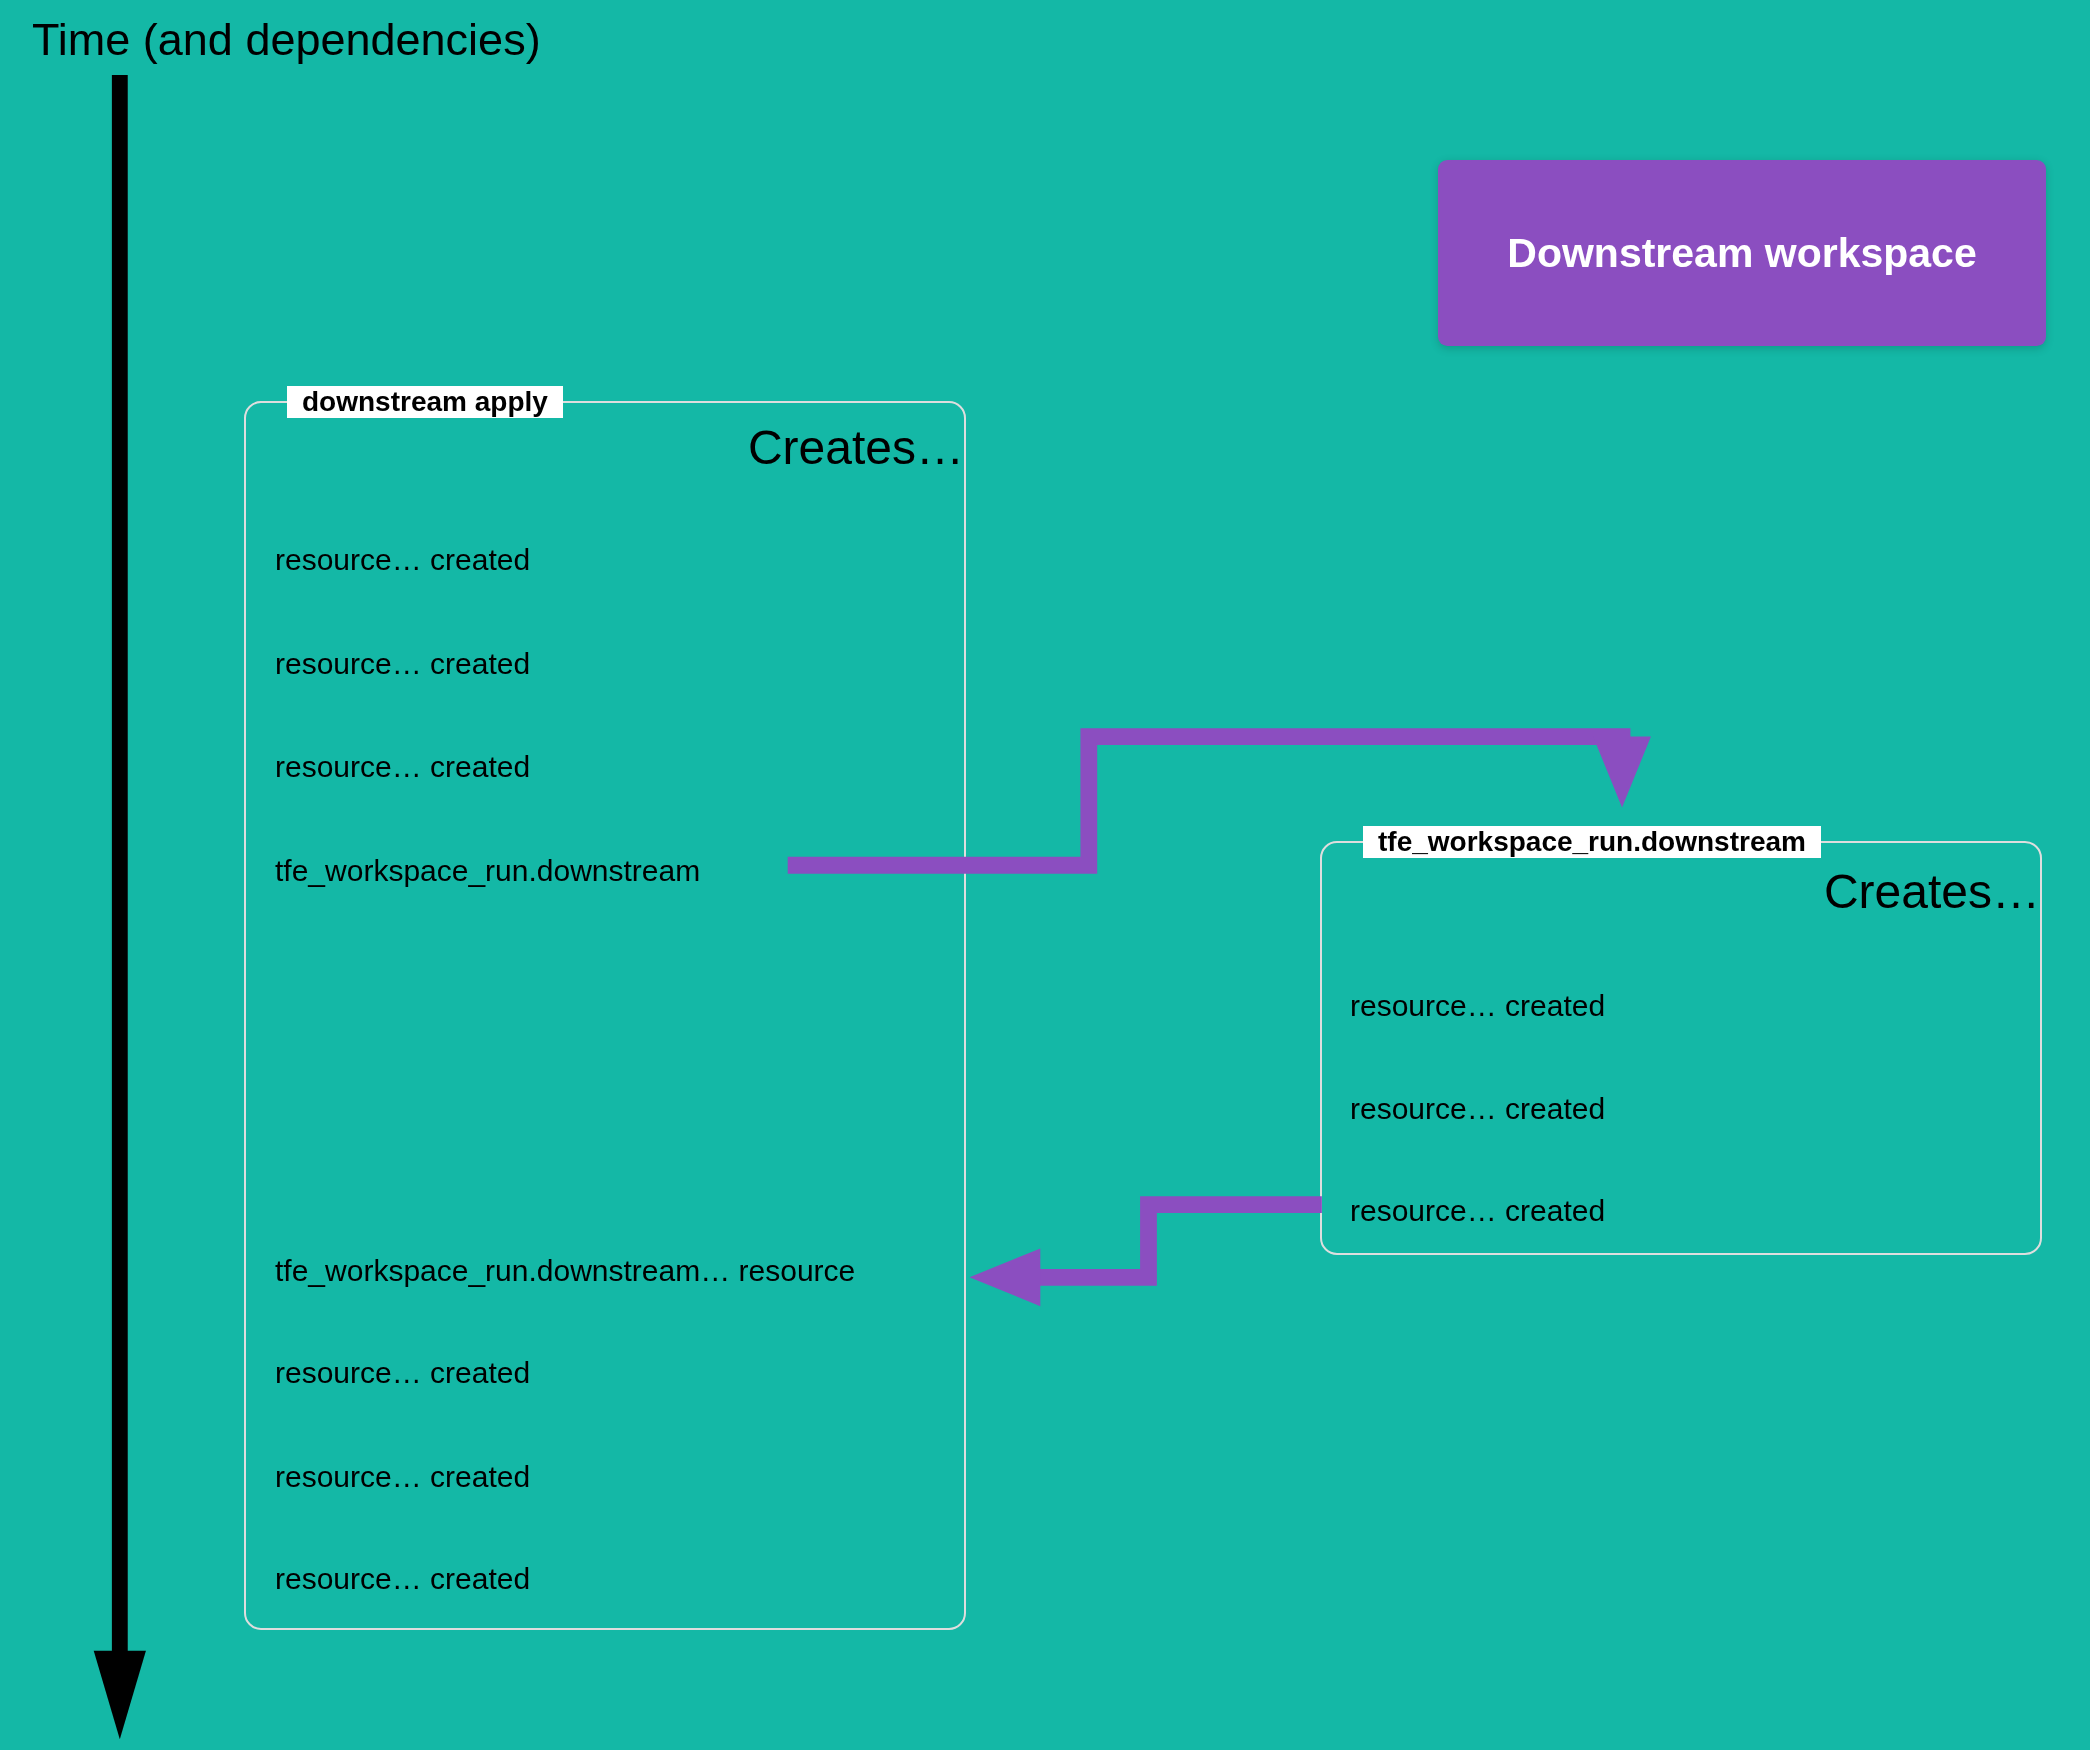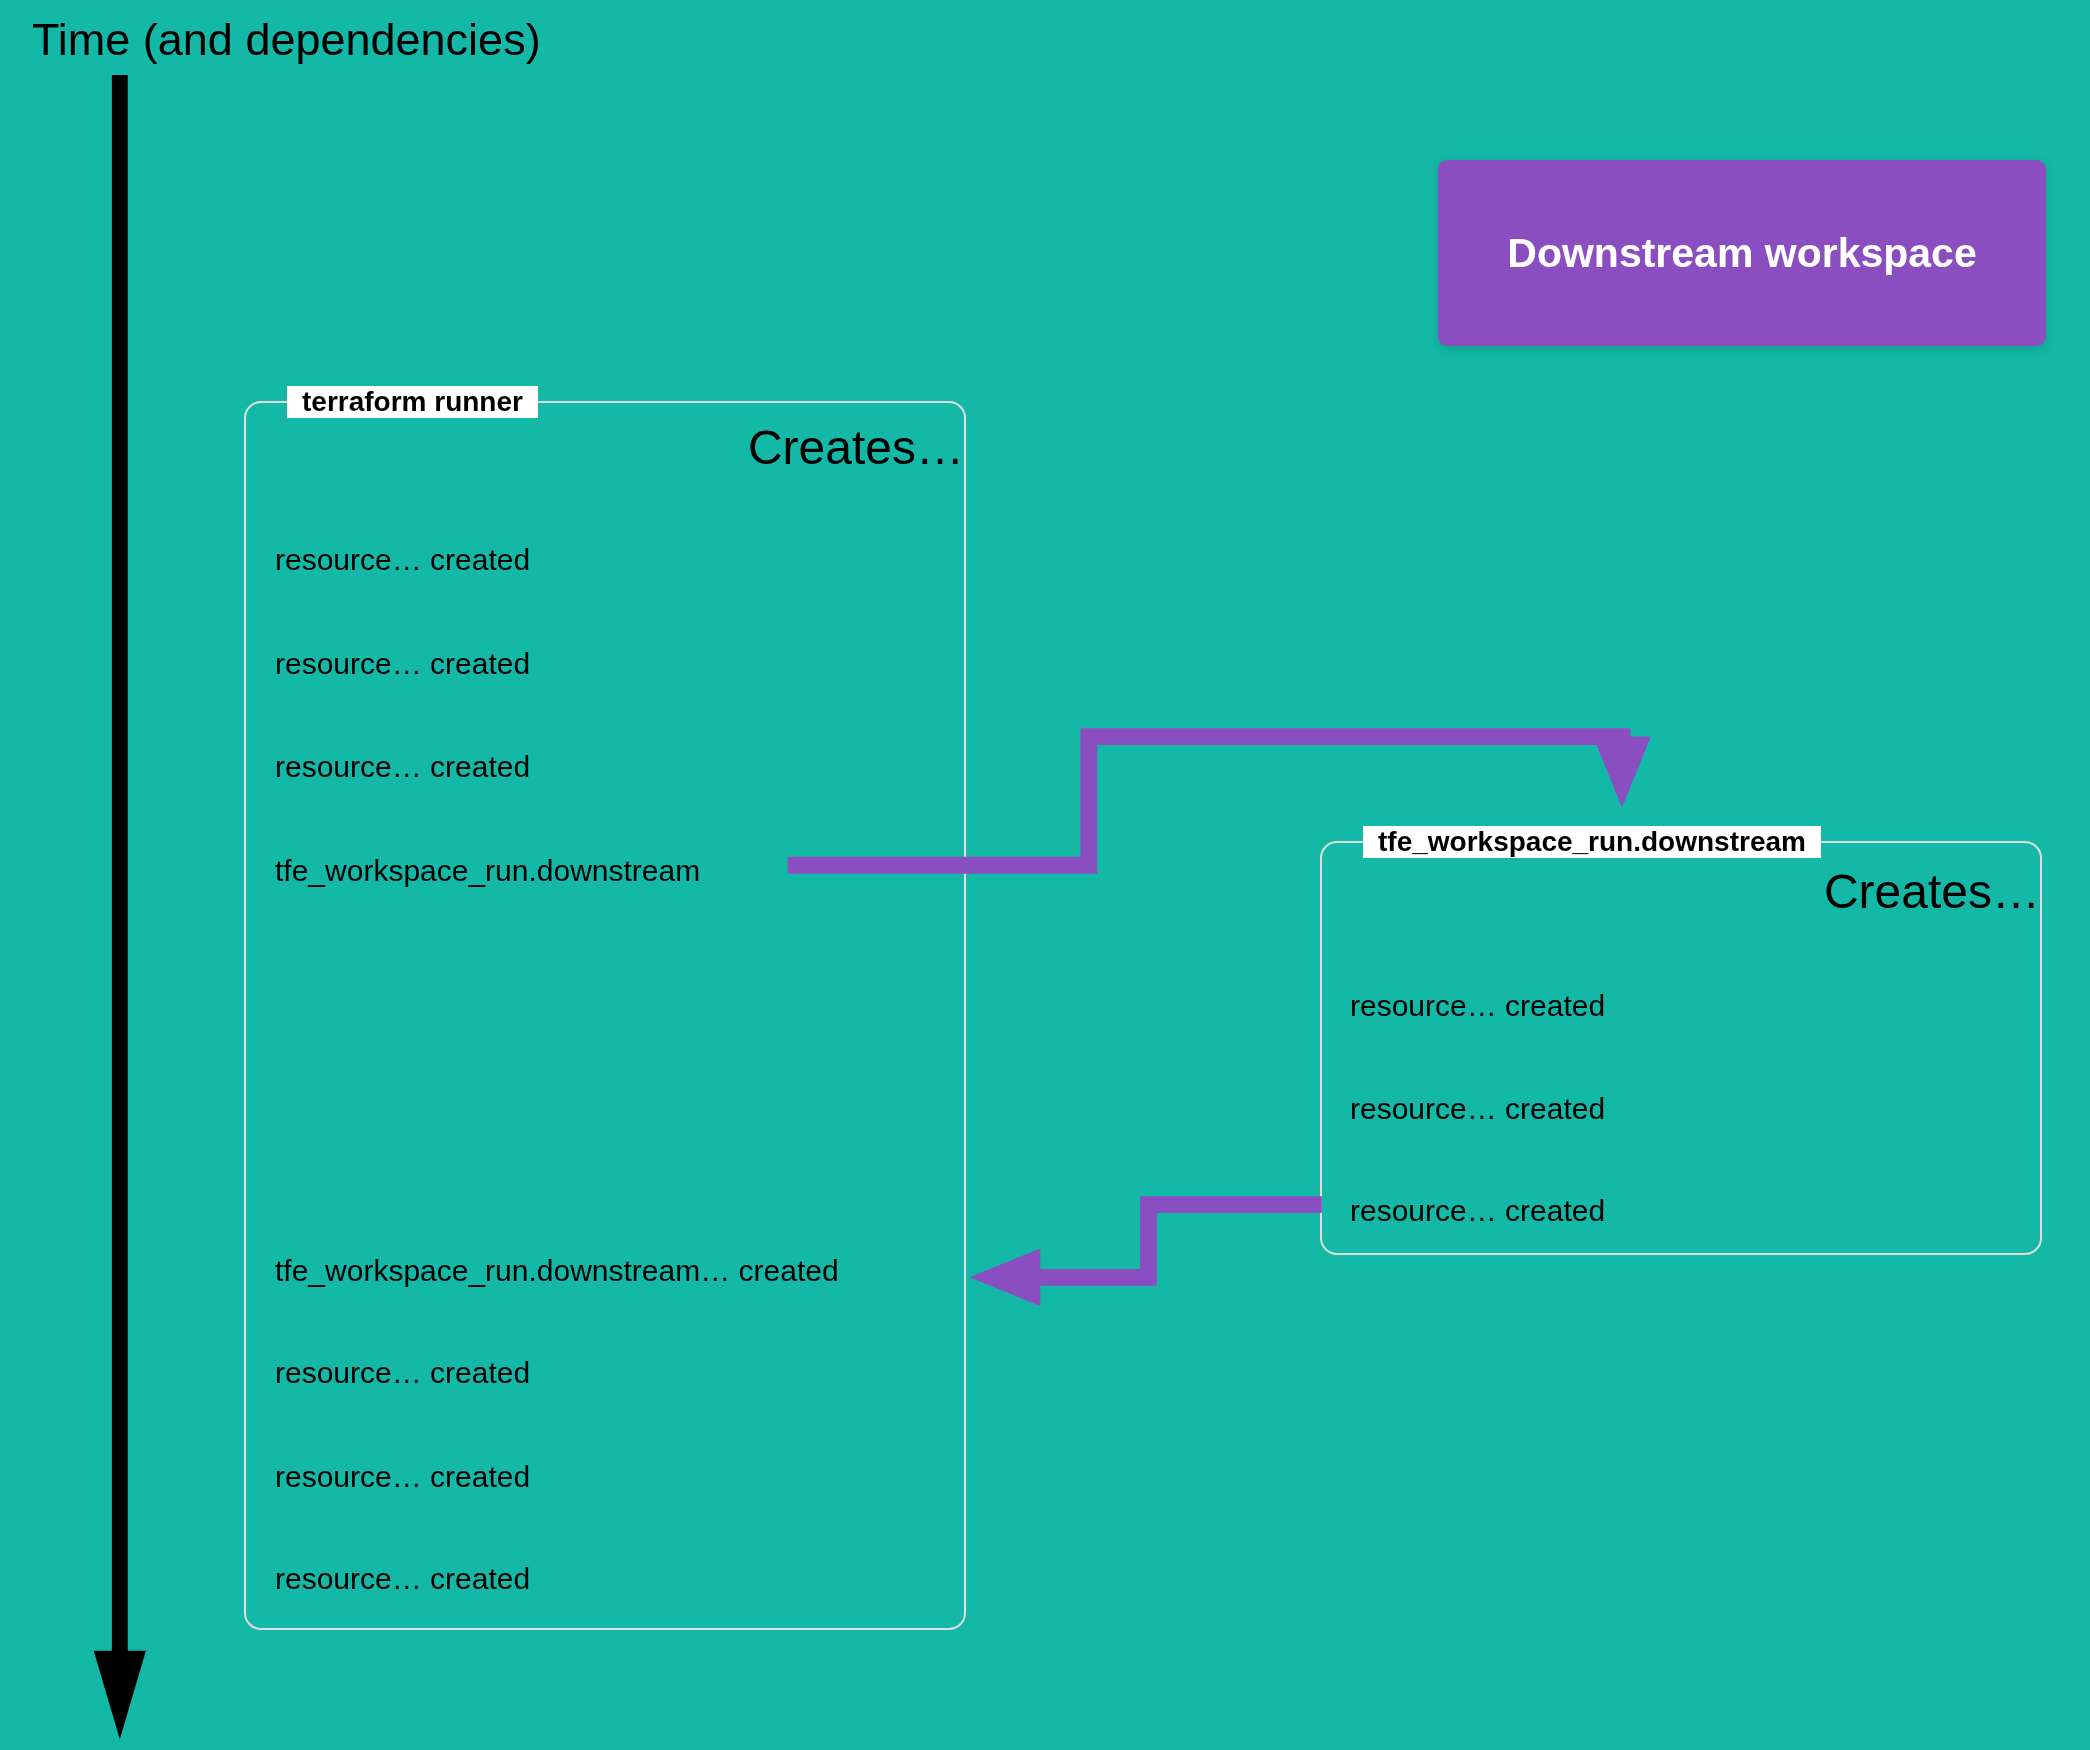--- a/index.html
+++ b/index.html
@@ -110,29 +110,29 @@
     <line x1="48" y1="0" x2="48" y2="1700" stroke="#000000" stroke-width="17"></line>
     <polygon points="48,1785 20,1690 76,1690" fill="#000000"></polygon>
   </svg>
 
 
   <div class="col-header" id="header-downstream-workspace">
     <span>Downstream workspace</span>
   </div>
 
   <fieldset class="panel" id="panel-terraform-apply">
-    <legend>terraform runner</legend>
+    <legend>downstream apply</legend>
     <div class="panel-title">Creates…</div>
   </fieldset>
 
   <div class="res-item left-col" style="top:545px;">resource… created</div>
   <div class="res-item left-col" style="top:649px;">resource… created</div>
   <div class="res-item left-col" style="top:752px;">resource… created</div>
   <div class="res-item left-col" style="top:856px;">tfe_workspace_run.downstream</div>
-  <div class="res-item left-col" style="top:1256px;">tfe_workspace_run.downstream… created</div>
+  <div class="res-item left-col" style="top:1256px;">tfe_workspace_run.downstream… resource</div>
   <div class="res-item left-col" style="top:1358px;">resource… created</div>
   <div class="res-item left-col" style="top:1462px;">resource… created</div>
   <div class="res-item left-col" style="top:1564px;">resource… created</div>
 
   <fieldset class="panel" id="panel-downstream-run">
     <legend>tfe_workspace_run.downstream</legend>
     <div class="panel-title">Creates…</div>
   </fieldset>
 
   <div class="res-item right-col" style="top:991px;">resource… created</div>

